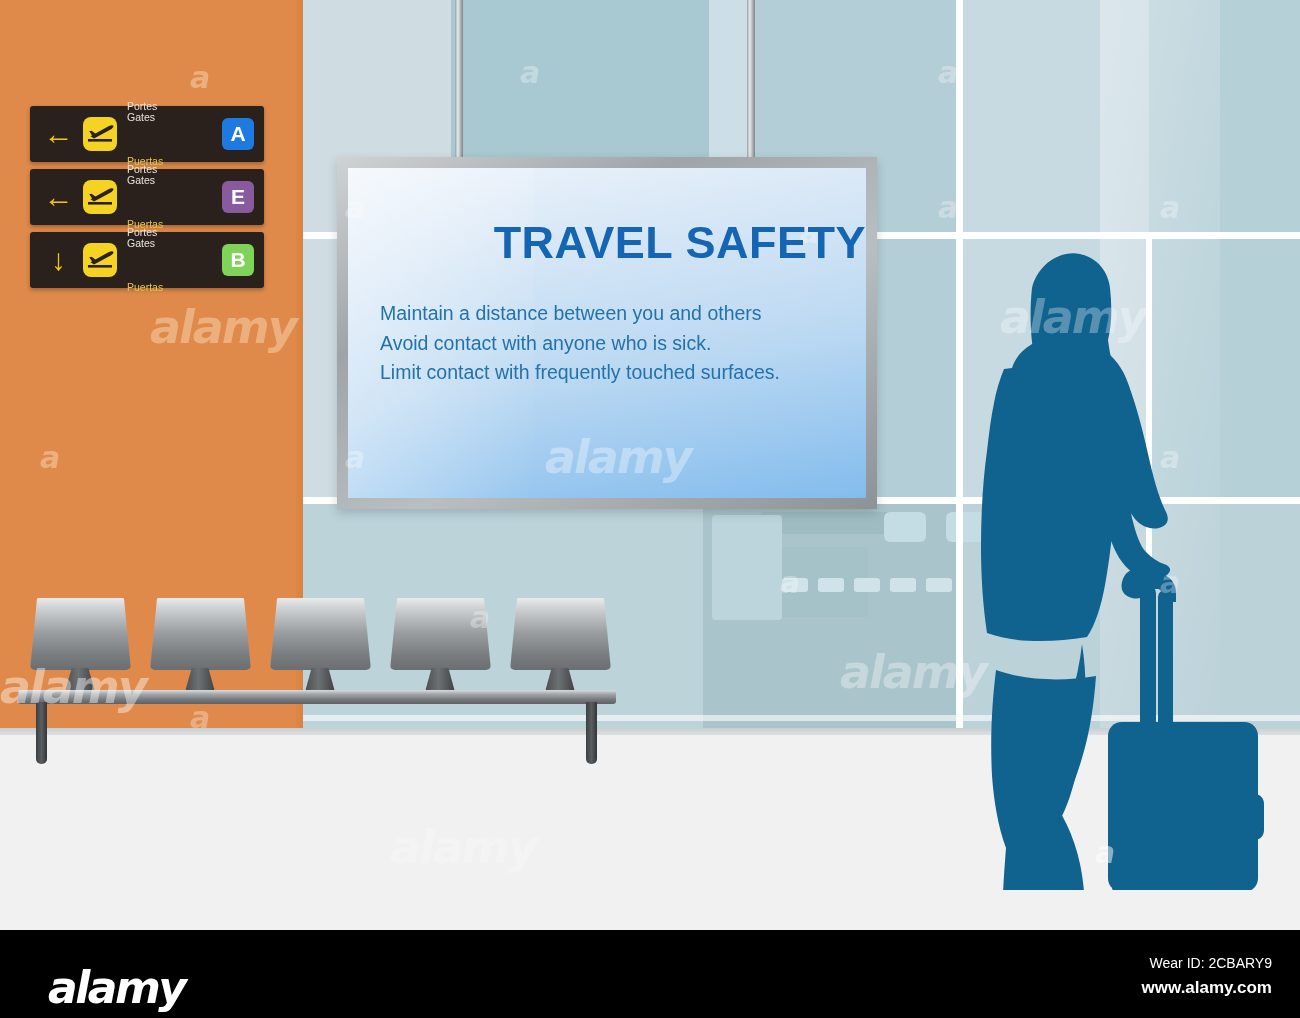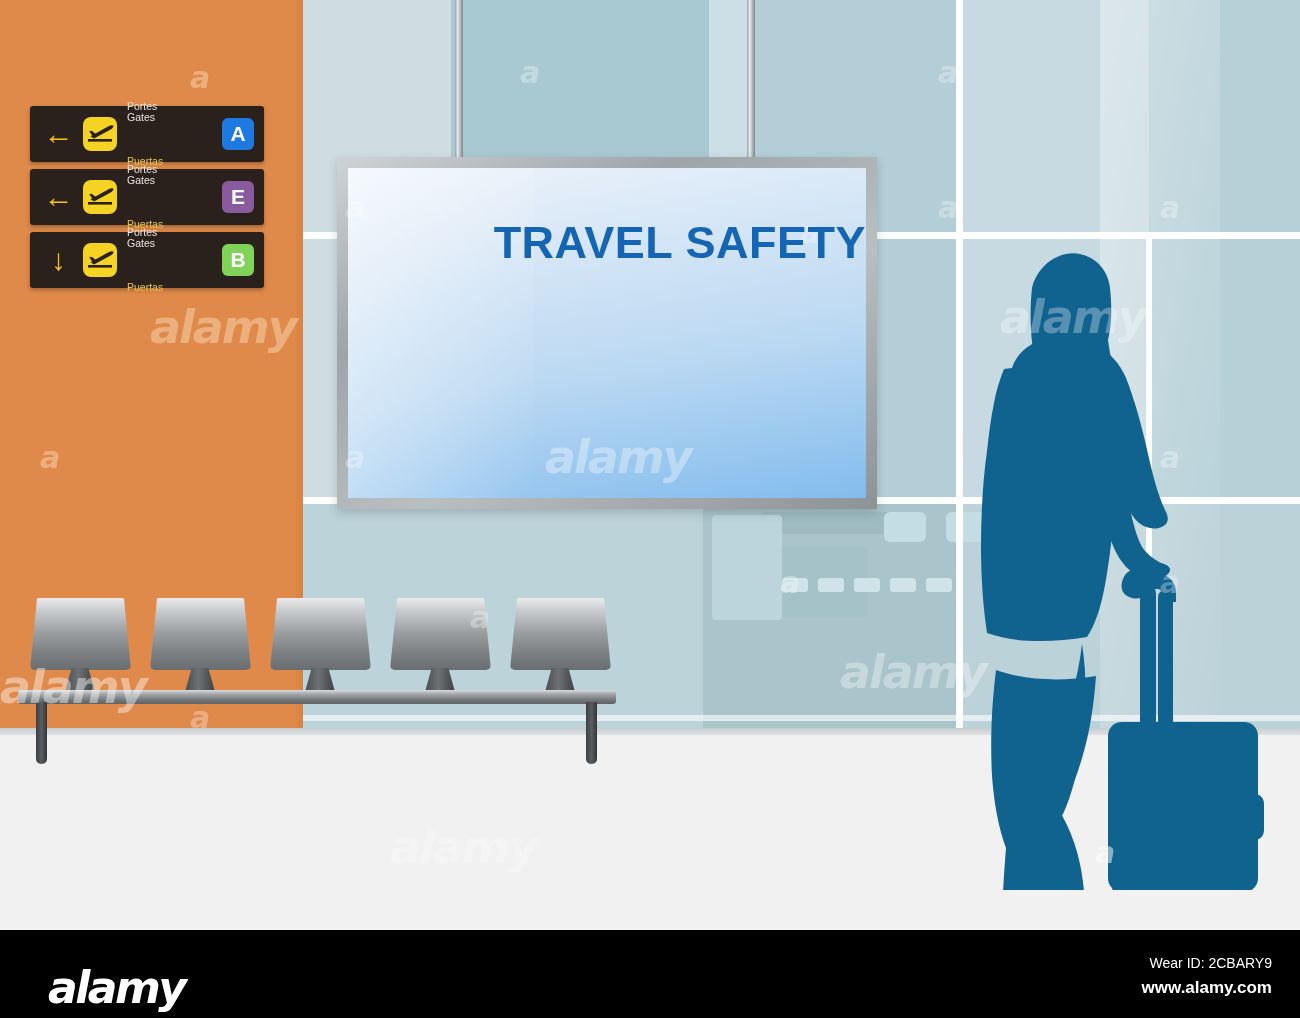--- a/index.html
+++ b/index.html
@@ -146,20 +146,23 @@
   <div class="floor-line"></div>
   <div class="floor"></div>
 
   <div class="rod" style="left:455px;height:160px;"></div>
   <div class="rod" style="left:747px;height:160px;"></div>
 
   <div id="board">
     <div id="board-inner">
       <div class="board-title">TRAVEL SAFETY</div>
       <ul class="board-lines">
+        <li>Maintain a distance between you and others</li>
+        <li>Avoid contact with anyone who is sick.</li>
+        <li>Limit contact with frequently touched surfaces.</li>
       </ul>
     </div>
   </div>
 
   <div id="gatesigns">
 
     <div class="gaterow">
       <div class="arrow">←</div>
       <div class="planeicon">
         <svg viewBox="0 0 34 34" width="34" height="34">

